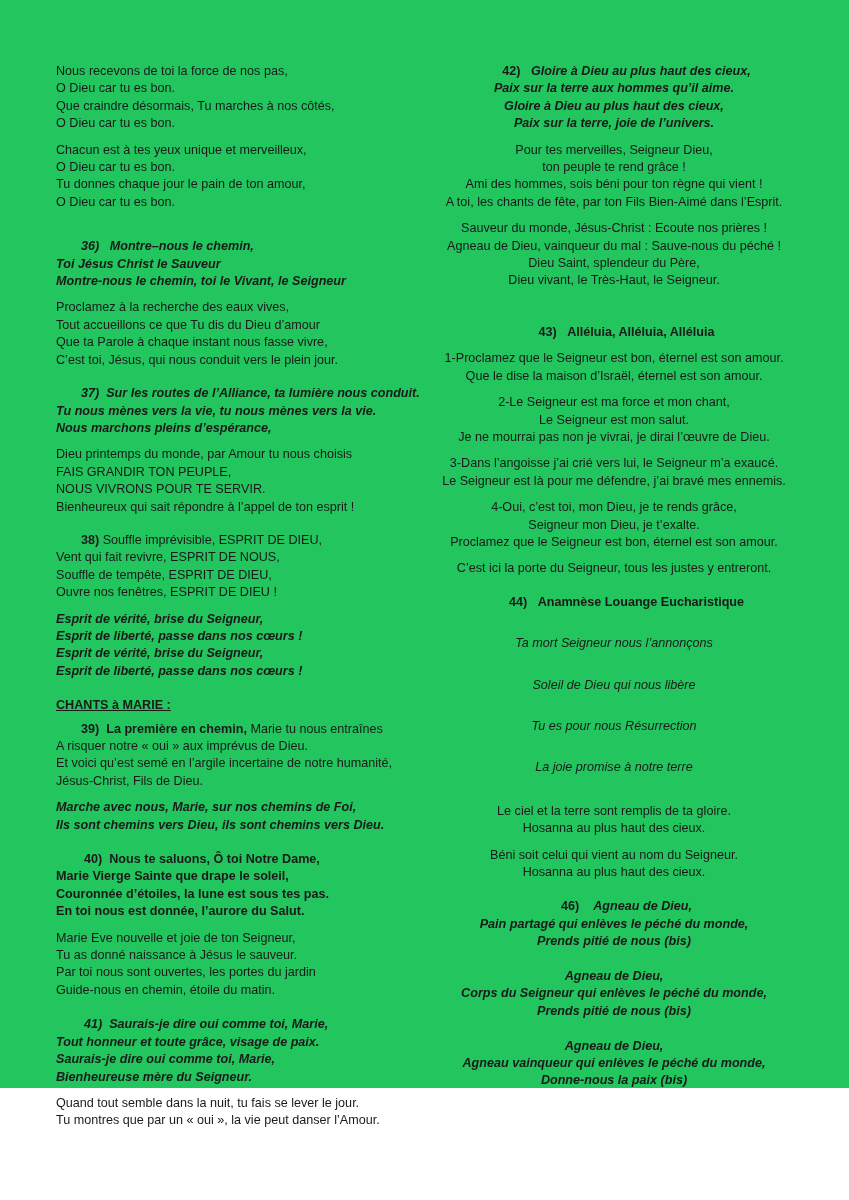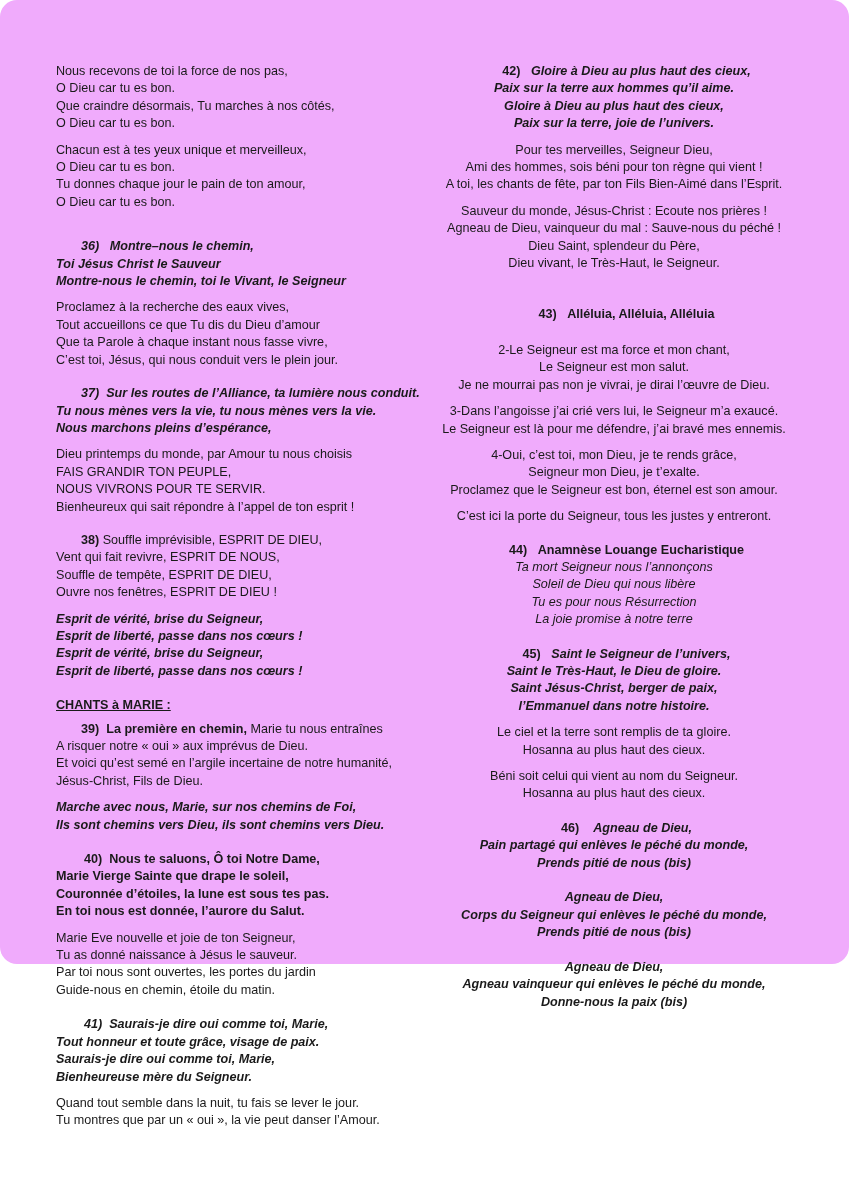--- a/index.html
+++ b/index.html
@@ -1,32 +1,32 @@
 <!DOCTYPE html>
 <html><head>
 <meta charset="utf-8">
 <style>
   html, body { margin: 0; padding: 0; background: #ffffff; }
   body {
     width: 849px; height: 1200px; position: relative; overflow: hidden;
     font-family: "Liberation Sans", sans-serif;
     color: #1a1a1a;
   }
-  .page { position: absolute; left: 0; top: 0; width: 849px; height: 964px; background: #f0abfc; border-radius: 17px; }
+  .page { position: absolute; left: 0; top: 0; width: 849px; height: 1088px; background: #22c55e; }
   .col { position: absolute; top: 63px; }
   .col-left { left: 56px; width: 360px; }
   .col-right { left: 428px; width: 372px; text-align: center; }
   .block { margin: 0; font-size: 12.6px; line-height: 17.4px; white-space: nowrap; }
   .line { display: block; }
   .gap { height: 9px; }
   .gap-big { height: 27px; }
   .gap-blank { height: 17.4px; }
   .bi { font-weight: bold; font-style: italic; }
   .b { font-weight: bold; }
-  .i { font-style: italic; }
+  .i { font-style: italic; margin-top: 24px; }
   .indent { padding-left: 25px; }
   .section-heading { font-weight: bold; text-decoration: underline; }
   .num { font-weight: bold; font-style: normal; }
 </style>
 </head>
 <body>
 
 <div class="page">
 
   <div class="col col-left">
@@ -144,37 +144,42 @@
 
     <p class="block bi">
       <span class="line indent"><span class="num">42)</span>&nbsp;&nbsp;&nbsp;<span>Gloire à Dieu au plus haut des cieux,</span></span>
       <span class="line">Paix sur la terre aux hommes qu’il aime.</span>
       <span class="line">Gloire à Dieu au plus haut des cieux,</span>
       <span class="line">Paix sur la terre, joie de l’univers.</span>
     </p>
     <div class="gap"></div>
     <p class="block">
       <span class="line">Pour tes merveilles, Seigneur Dieu,</span>
+      <span class="line">ton peuple te rend grâce !</span>
       <span class="line">Ami des hommes, sois béni pour ton règne qui vient !</span>
       <span class="line">A toi, les chants de fête, par ton Fils Bien-Aimé dans l’Esprit.</span>
     </p>
     <div class="gap"></div>
     <p class="block">
       <span class="line">Sauveur du monde, Jésus-Christ : Ecoute nos prières !</span>
       <span class="line">Agneau de Dieu, vainqueur du mal : Sauve-nous du péché !</span>
       <span class="line">Dieu Saint, splendeur du Père,</span>
       <span class="line">Dieu vivant, le Très-Haut, le Seigneur.</span>
     </p>
 
     <div style="height:34px"></div>
 
     <p class="block b">
       <span class="line indent"><span>43)</span>&nbsp;&nbsp;&nbsp;<span>Alléluia, Alléluia, Alléluia</span></span>
     </p>
     <div class="gap"></div>
+    <p class="block">
+      <span class="line">1-Proclamez que le Seigneur est bon, éternel est son amour.</span>
+      <span class="line">Que le dise la maison d’Israël, éternel est son amour.</span>
+    </p>
     <div class="gap"></div>
     <p class="block">
       <span class="line">2-Le Seigneur est ma force et mon chant,</span>
       <span class="line">Le Seigneur est mon salut.</span>
       <span class="line">Je ne mourrai pas non je vivrai, je dirai l’œuvre de Dieu.</span>
     </p>
     <div class="gap"></div>
     <p class="block">
       <span class="line">3-Dans l’angoisse j’ai crié vers lui, le Seigneur m’a exaucé.</span>
       <span class="line">Le Seigneur est là pour me défendre, j’ai bravé mes ennemis.</span>
@@ -195,26 +200,20 @@
     <p class="block">
       <span class="line indent b"><span>44)</span>&nbsp;&nbsp;&nbsp;<span>Anamnèse Louange Eucharistique</span></span>
       <span class="line i">Ta mort Seigneur nous l’annonçons</span>
       <span class="line i">Soleil de Dieu qui nous libère</span>
       <span class="line i">Tu es pour nous Résurrection</span>
       <span class="line i">La joie promise à notre terre</span>
     </p>
 
     <div style="height:17px"></div>
 
-    <p class="block bi">
-      <span class="line indent"><span class="num">45)</span>&nbsp;&nbsp;&nbsp;<span>Saint le Seigneur de l’univers,</span></span>
-      <span class="line">Saint le Très-Haut, le Dieu de gloire.</span>
-      <span class="line">Saint Jésus-Christ, berger de paix,</span>
-      <span class="line">l’Emmanuel dans notre histoire.</span>
-    </p>
     <div class="gap"></div>
     <p class="block">
       <span class="line">Le ciel et la terre sont remplis de ta gloire.</span>
       <span class="line">Hosanna au plus haut des cieux.</span>
     </p>
     <div class="gap"></div>
     <p class="block">
       <span class="line">Béni soit celui qui vient au nom du Seigneur.</span>
       <span class="line">Hosanna au plus haut des cieux.</span>
     </p>

